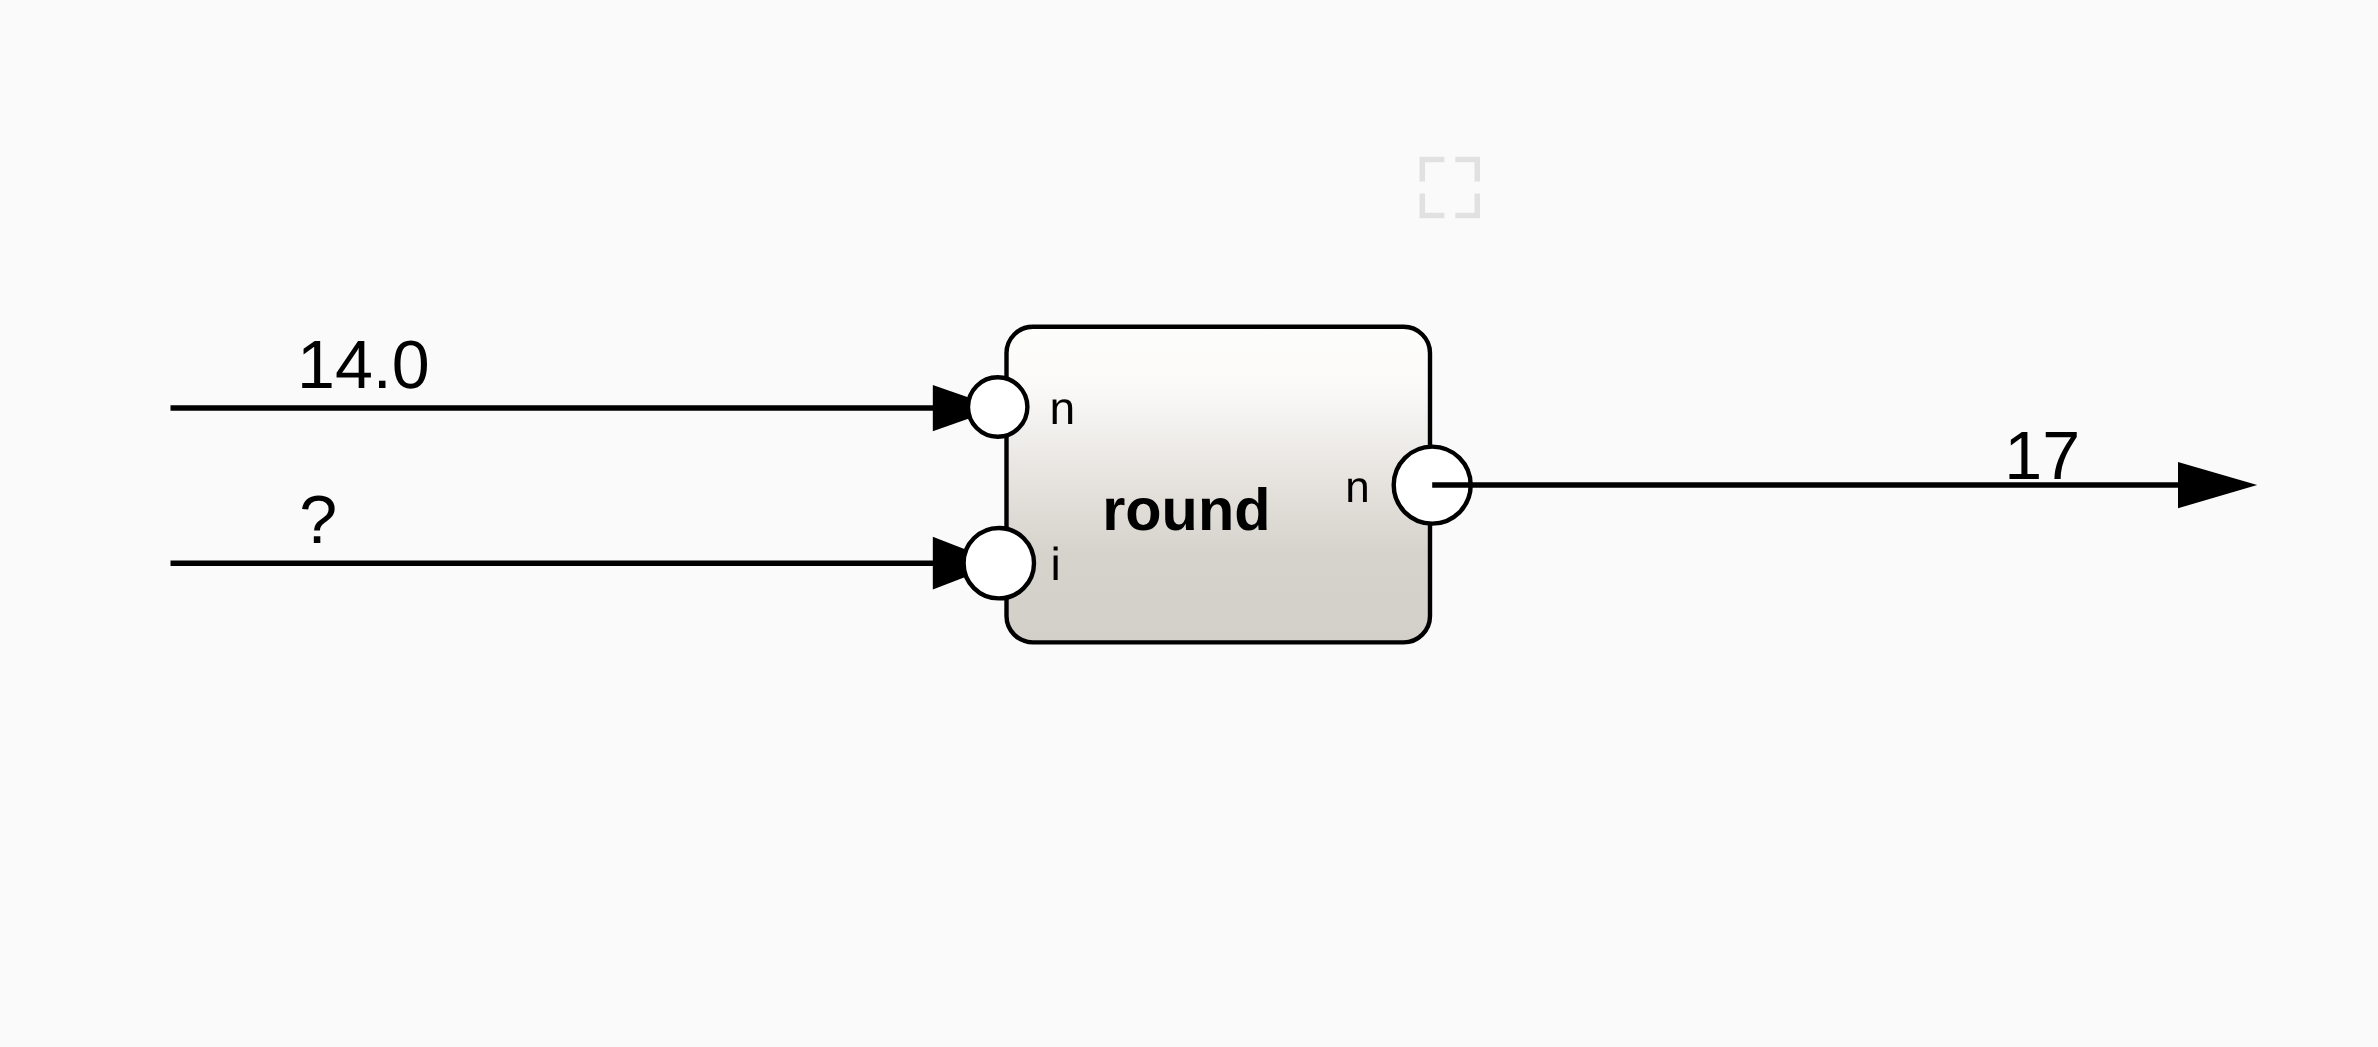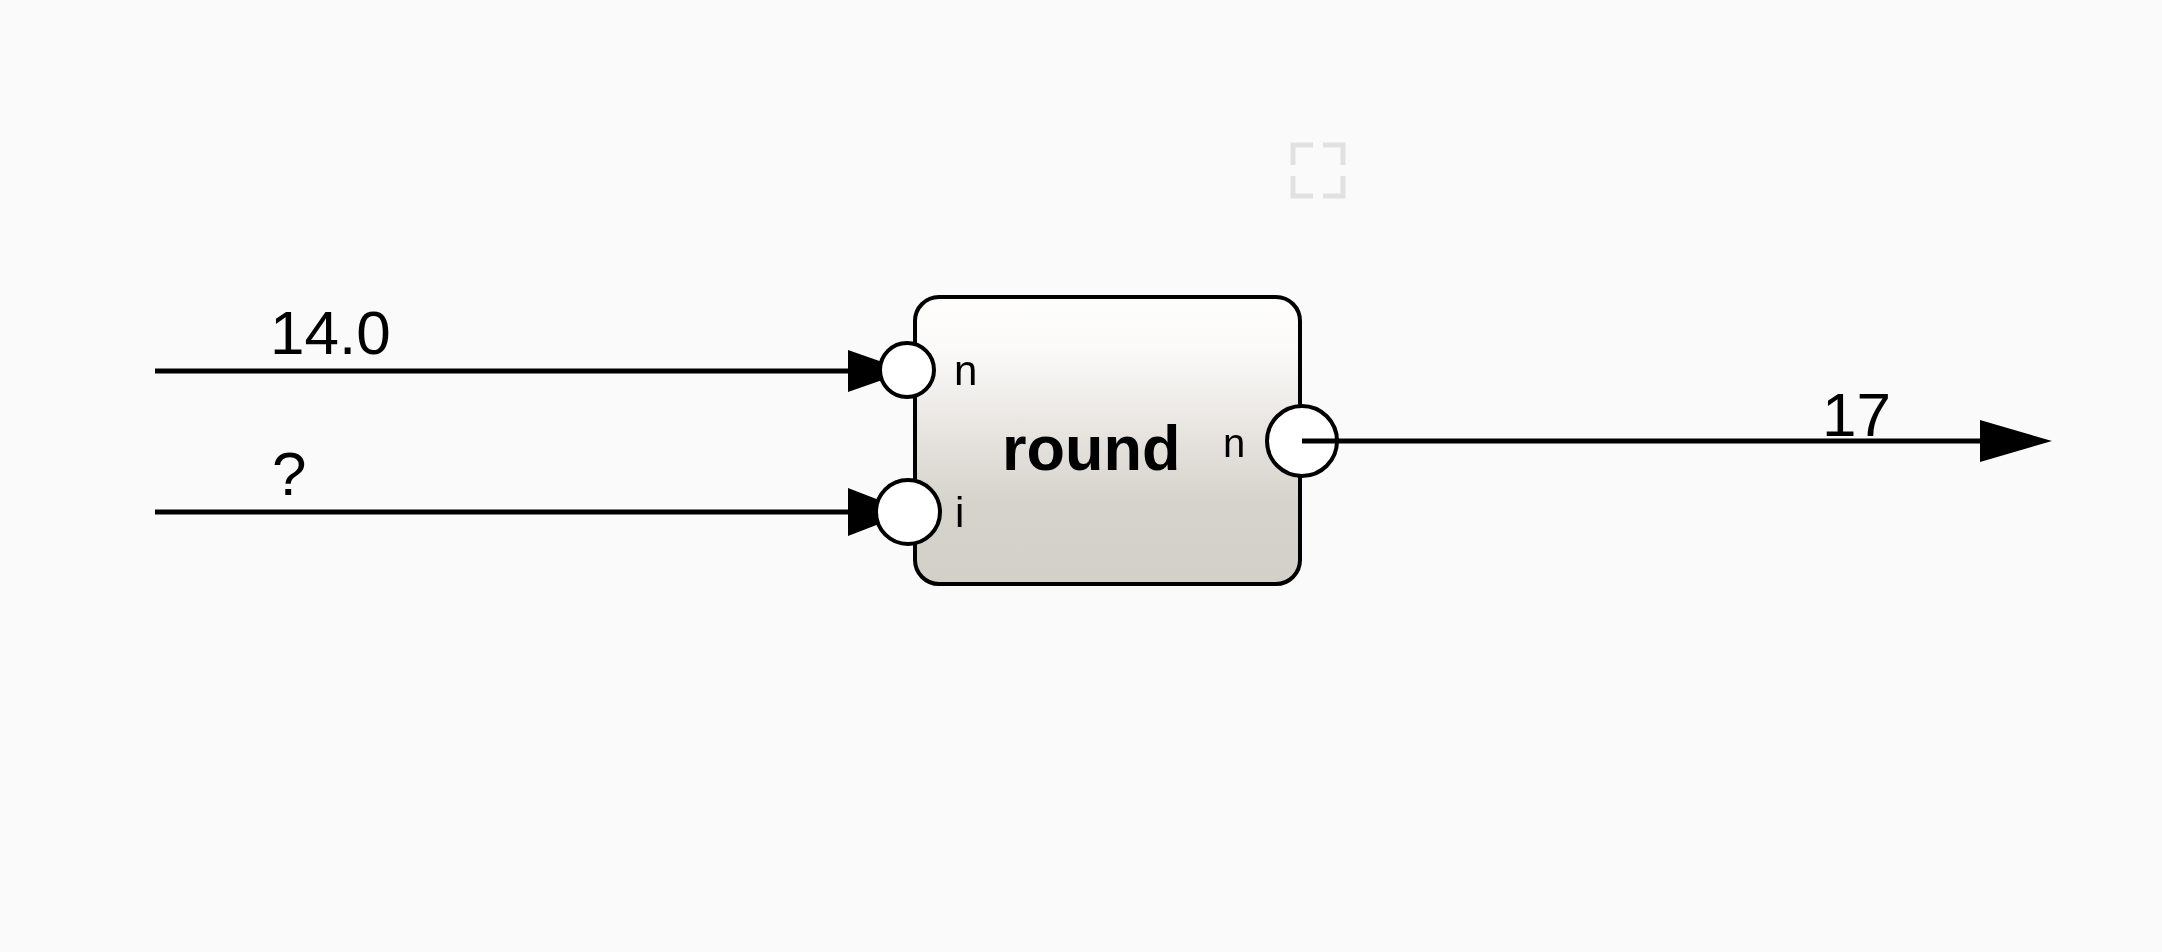--- a/index.html
+++ b/index.html
@@ -32,22 +32,23 @@
   .val-label {
     font-size: 62px;
     font-weight: 400;
     letter-spacing: 0px;
   }
   .port-label {
     font-size: 42px;
     font-weight: 400;
   }
   .block-name {
-    font-size: 63px;
+    font-size: 54px;
     font-weight: 700;
+    margin-top: 20px;
   }
   .block-out-port {
     font-size: 40px;
     font-weight: 400;
   }
 </style>
 </head>
 <body>
 
 <svg id="canvas" viewBox="0 0 2162 952" xmlns="http://www.w3.org/2000/svg">

